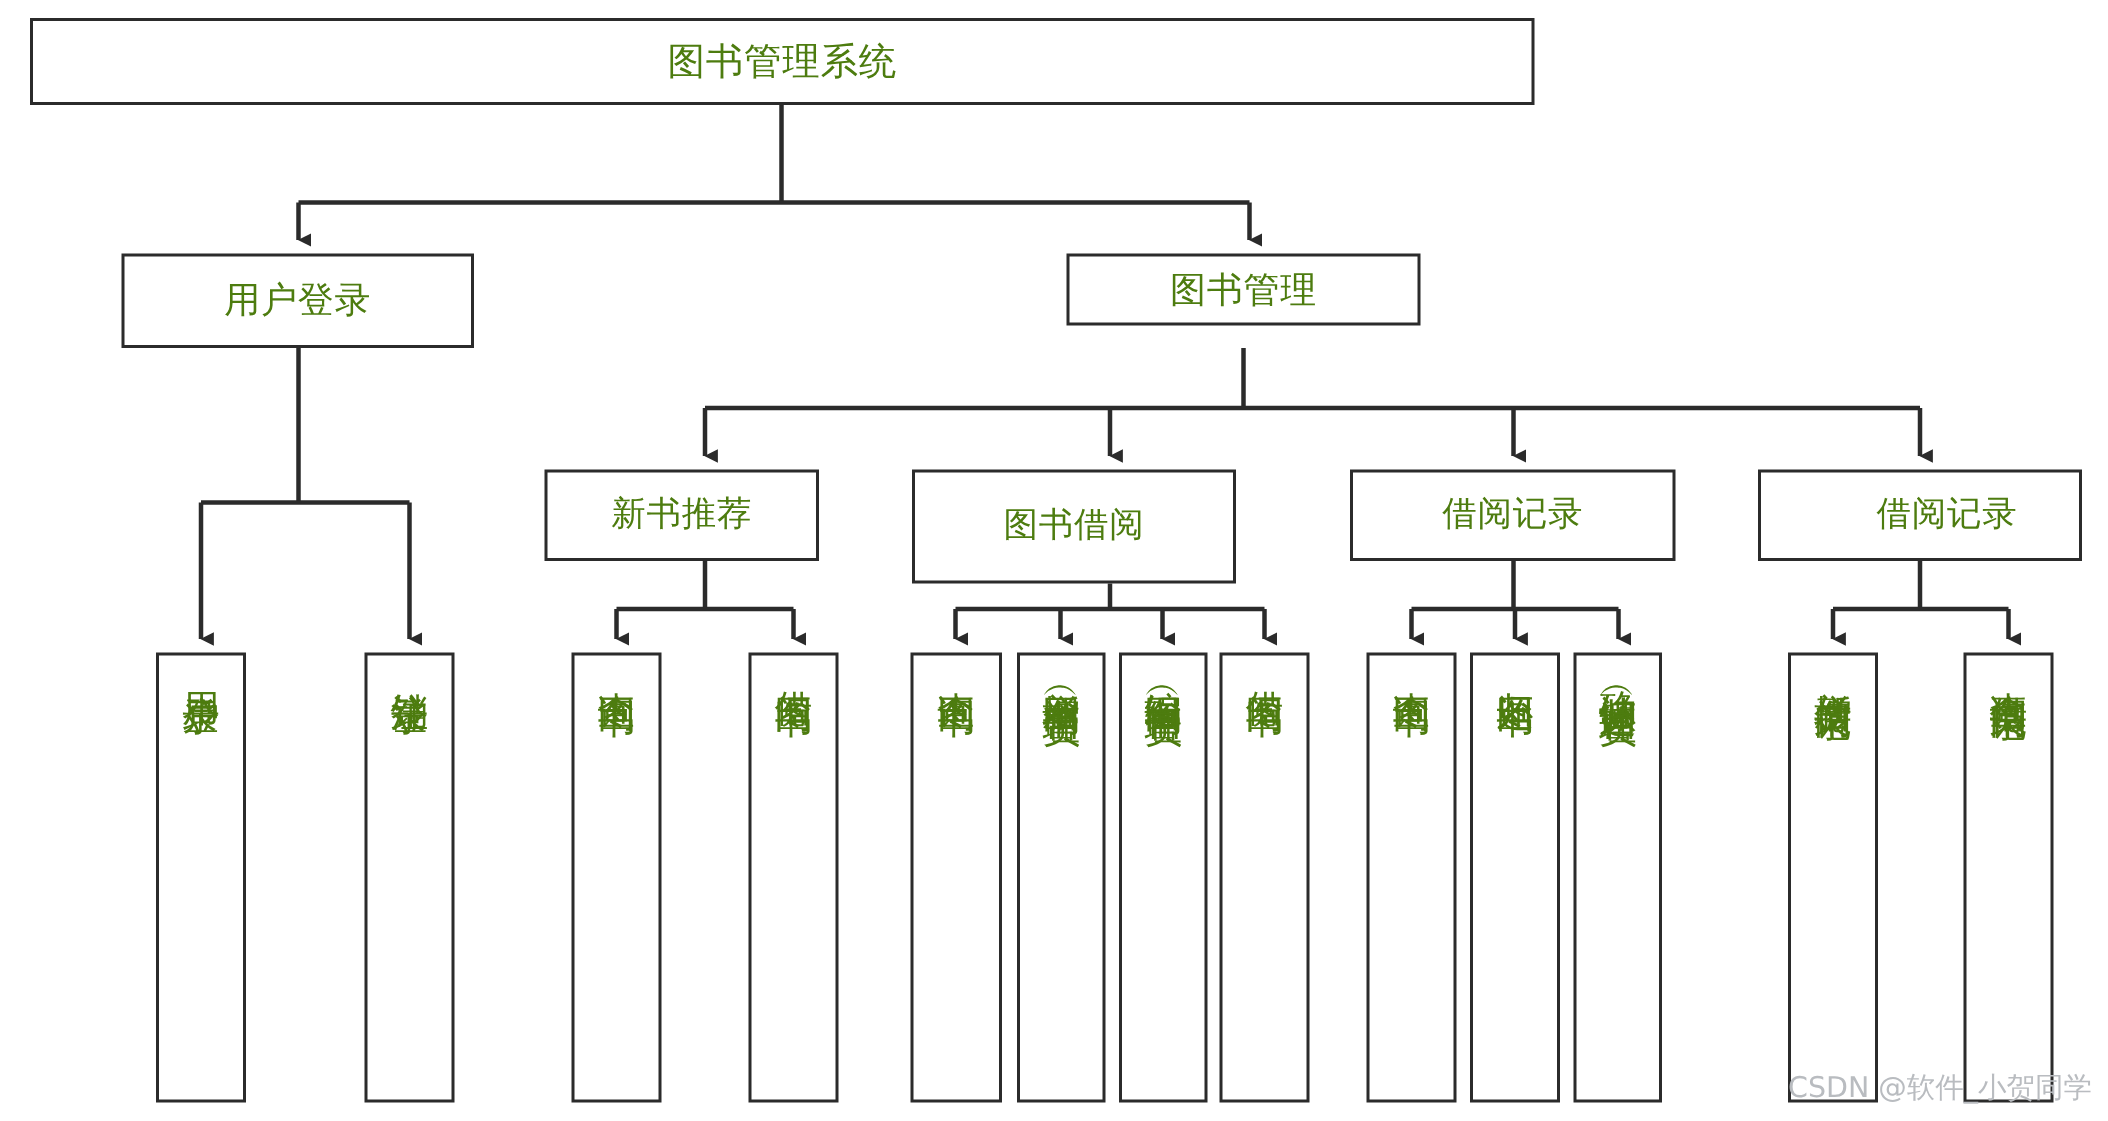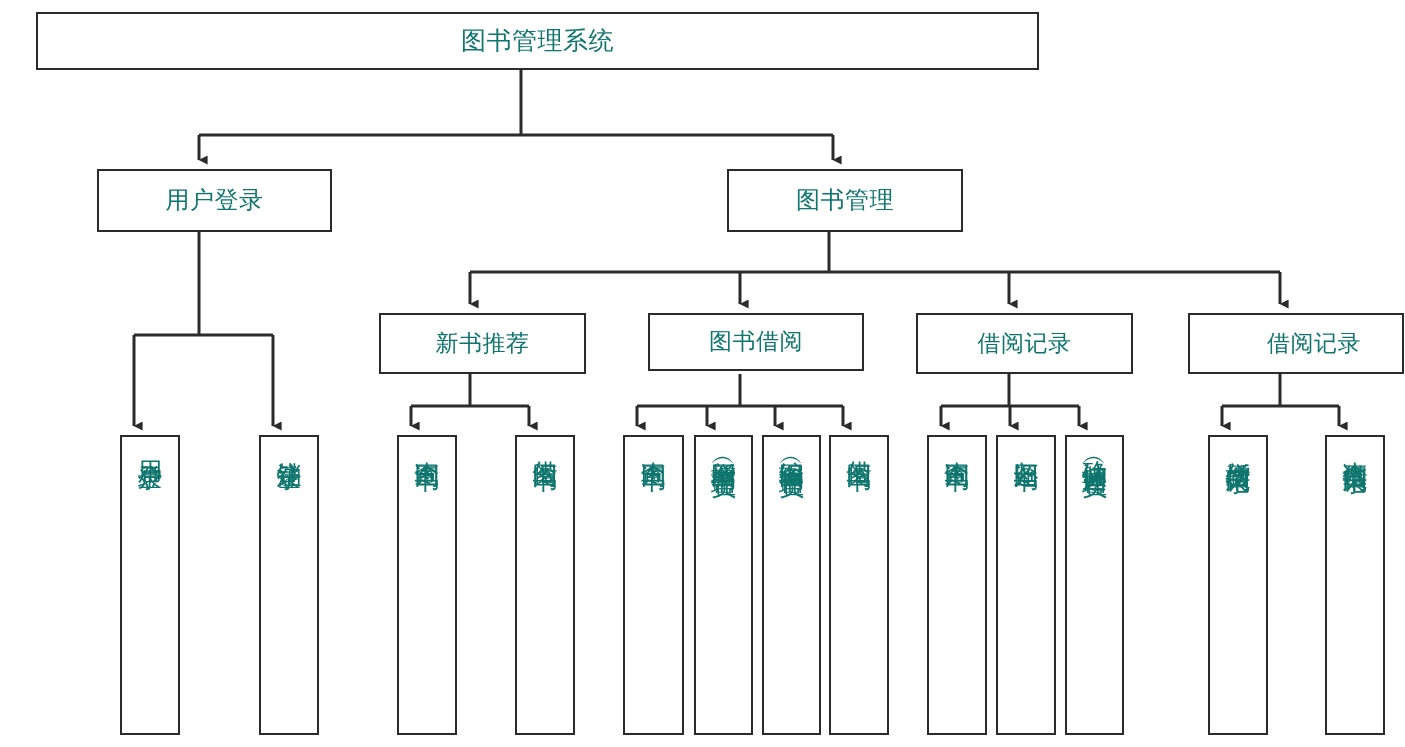--- a/index.html
+++ b/index.html
@@ -27,22 +27,21 @@
     pointer-events: none;
   }
   .node {
     position: absolute;
     box-sizing: border-box;
     border: 2.5px solid #2b2b2b;
     background: #ffffff;
     display: flex;
     align-items: center;
     justify-content: center;
-    color: #0f766e;
-    margin-left: 16px;
+    color: #4d7c0f;
   }
   .node .label {
     display: block;
     text-align: center;
     line-height: 1.12;
     letter-spacing: 0.5px;
   }
   
   .node.horiz .label {
     writing-mode: horizontal-tb;
@@ -133,28 +132,28 @@
     </g>
   </svg>
 
   <div class="node horiz root" style="left:20px; top:12px; width:1003px; height:58px;">
     <span class="label">图书管理系统</span>
   </div>
 
   <div class="node horiz lvl2" style="left:81px; top:169px; width:235px; height:63px;">
     <span class="label">用户登录</span>
   </div>
-  <div class="node horiz lvl2" style="left:711px; top:169px; width:236px; height:63px;">
+  <div class="node horiz lvl2" style="left:711px; top:169px; width:236px; height:48px;">
     <span class="label">图书管理</span>
   </div>
 
-  <div class="node horiz lvl3" style="left:363px; top:313px; width:207px; height:61px;">
+  <div class="node horiz lvl3" style="left:363px; top:313px; width:183px; height:61px;">
     <span class="label">新书推荐</span>
   </div>
-  <div class="node horiz lvl3" style="left:632px; top:313px; width:216px; height:58px;">
+  <div class="node horiz lvl3" style="left:608px; top:313px; width:216px; height:76px;">
     <span class="label">图书借阅</span>
   </div>
   <div class="node horiz lvl3" style="left:900px; top:313px; width:217px; height:61px;">
     <span class="label">借阅记录</span>
   </div>
   <div class="node horiz lvl3" style="left:1172px; top:313px; width:216px; height:61px;padding-left:36px;">
     <span class="label">借阅记录</span>
   </div>
 
   <div class="node vert" style="left:104px; top:435px; width:60px; height:300px;">
@@ -194,14 +193,15 @@
     <span class="label">确认归还（管理员）</span>
   </div>
 
   <div class="node vert" style="left:1192px; top:435px; width:60px; height:300px;">
     <span class="label">新增借阅记录</span>
   </div>
   <div class="node vert" style="left:1309px; top:435px; width:60px; height:300px;">
     <span class="label">查询借阅记录</span>
   </div>
 
+  <div class="watermark">CSDN @软件_小贺同学</div>
 
 </div>
 
 </body></html>

